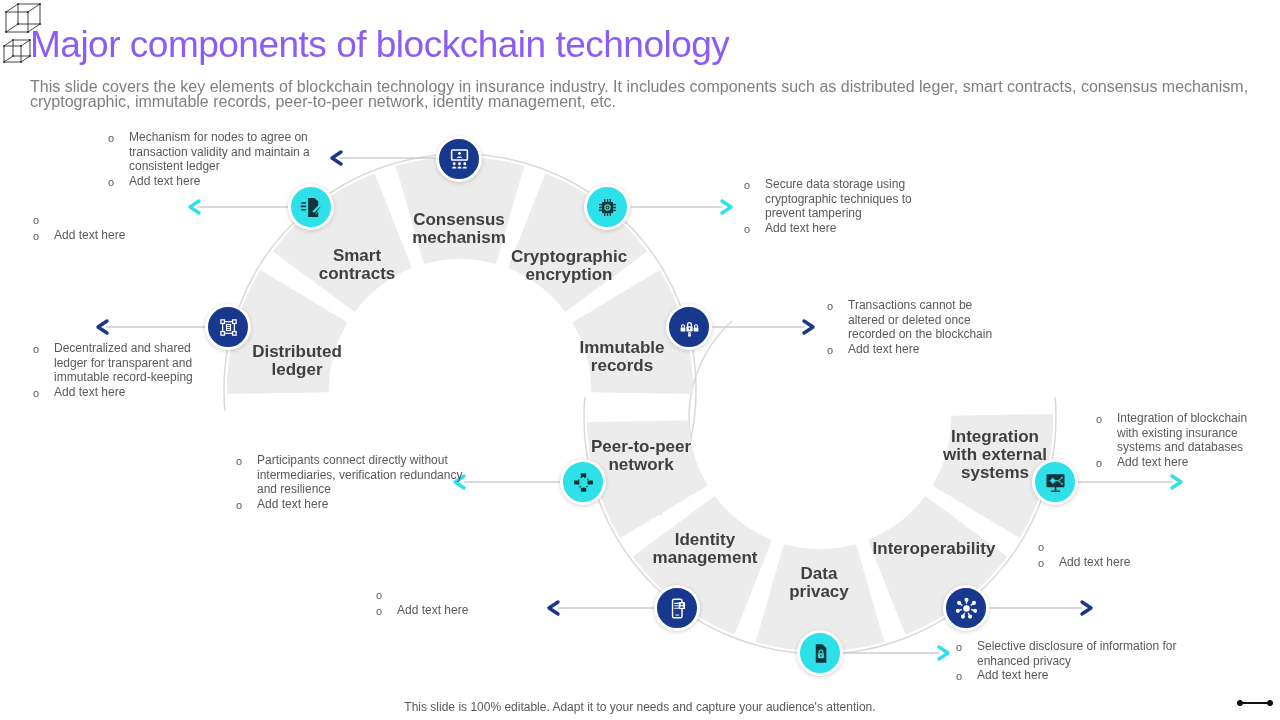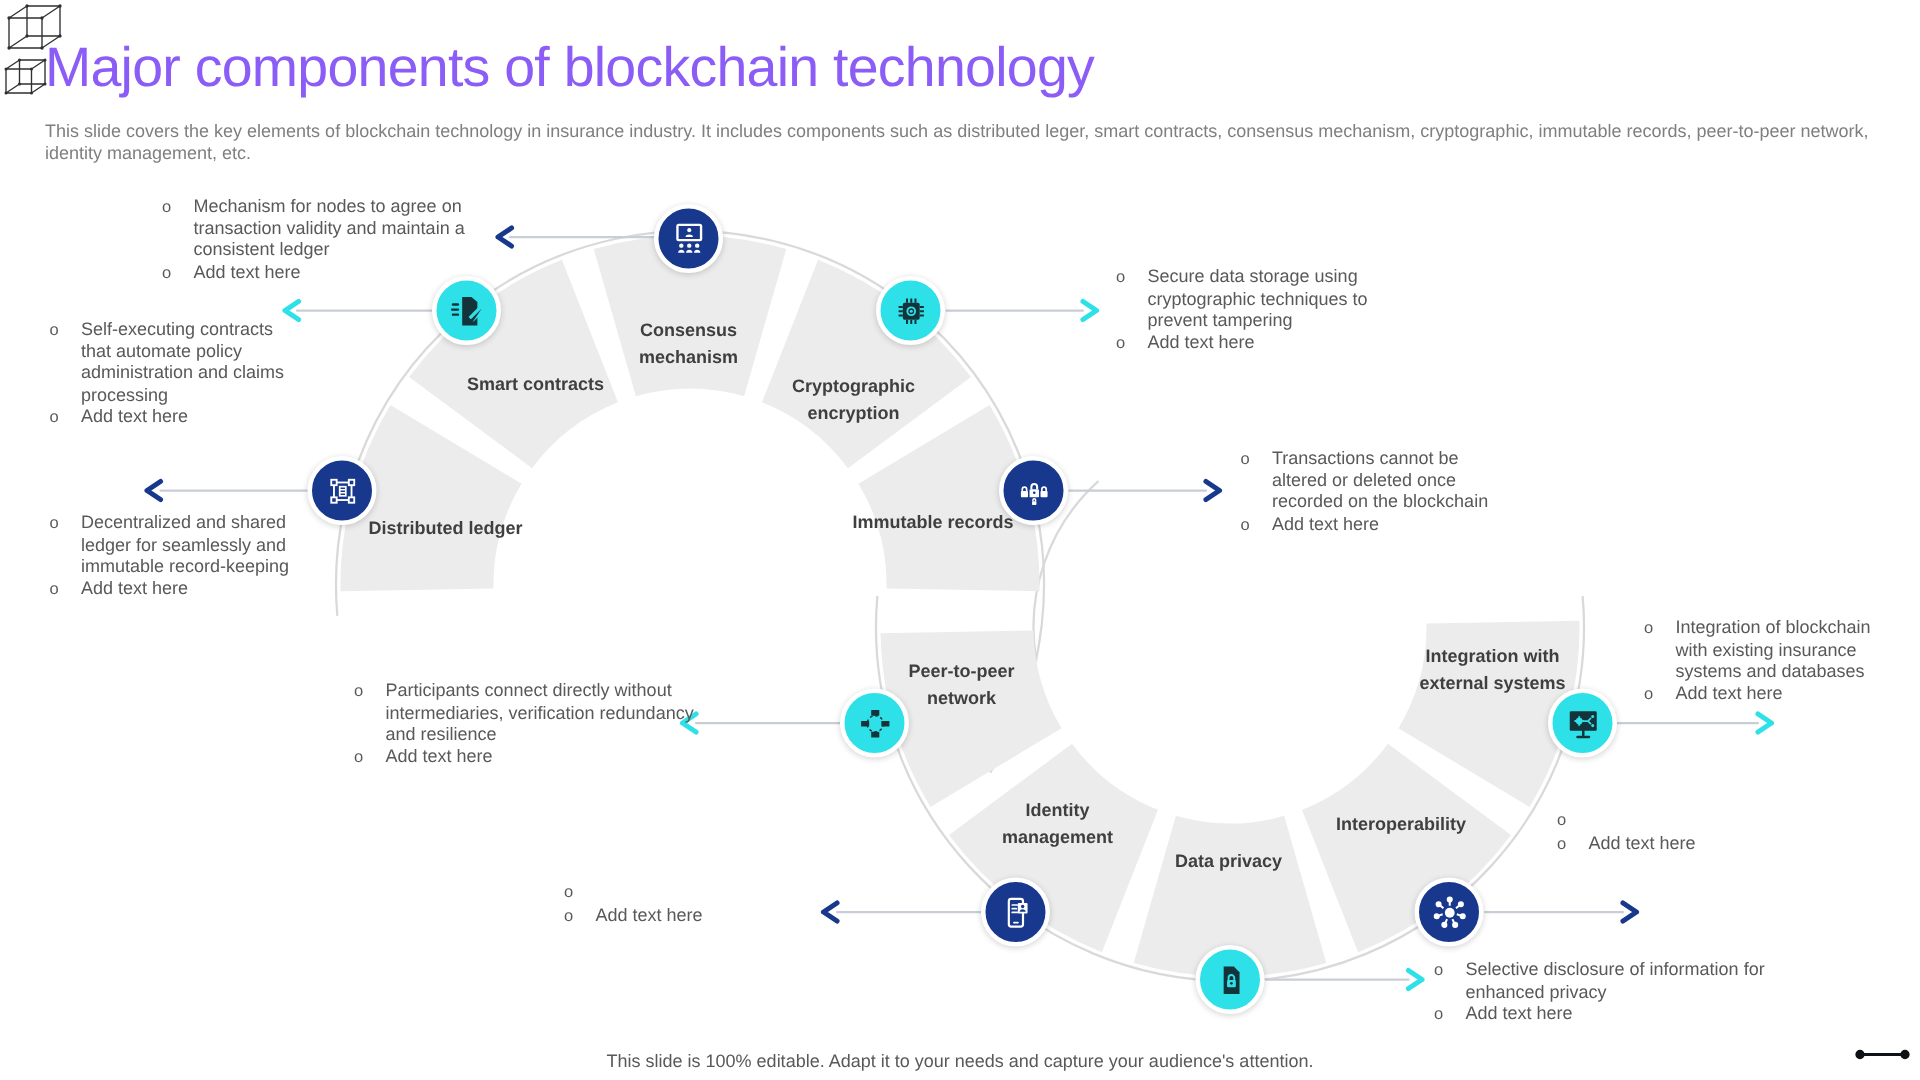--- a/index.html
+++ b/index.html
@@ -1,22 +1,22 @@
 <!DOCTYPE html>
 <html><head>
 <meta charset="utf-8">
 <style>
   html,body{margin:0;padding:0;}
   body{width:1280px;height:720px;position:relative;background:#ffffff;overflow:hidden;
        font-family:"Liberation Sans","DejaVu Sans",sans-serif;}
   #canvas{position:absolute;left:0;top:0;z-index:1;}
   .abs{position:absolute;z-index:2;}
   .title{left:30px;top:24px;width:900px;font-size:37px;font-weight:400;color:#8b5cf6;letter-spacing:-0.5px;}
-  .subtitle{left:30px;top:80px;width:1224px;font-size:12px;line-height:14.5px;color:#7f7f7f;}
-  .seg-label{font-weight:bold;font-size:12px;line-height:18px;color:#3f3f3f;text-align:center;z-index:3;}
+  .subtitle{left:30px;top:80px;width:1224px;font-size:16px;line-height:14.5px;color:#7f7f7f;}
+  .seg-label{font-weight:bold;font-size:17px;line-height:18px;color:#3f3f3f;text-align:center;z-index:3;}
   .desc{font-size:12px;line-height:14.6px;color:#595959;}
   .bullet{display:flex;align-items:flex-start;}
   .bullet .m{flex:none;width:21px;font-size:11px;padding-top:1px;}
   .badge{position:absolute;width:46px;height:46px;border-radius:50%;border:3px solid #ffffff;
          box-sizing:border-box;display:flex;align-items:center;justify-content:center;
          box-shadow:0 1px 4px rgba(0,0,0,0.18);z-index:4;}
   .badge.navy{background:#17388C;}
   .badge.cyan{background:#2EE0E8;}
   .footer{left:0;top:700px;width:1280px;text-align:center;font-size:12px;color:#595959;}
 </style>
@@ -144,41 +144,40 @@
       <span>Mechanism for nodes to agree on transaction validity and maintain a consistent ledger</span>
     </div>
   <div class="bullet">
       <span class="m">o</span>
       <span>Add text here</span>
     </div>
 </div>
 <div class="abs desc" style="left:33px;top:212px;width:170px;">
   <div class="bullet">
       <span class="m">o</span>
-      <span>Self-executing contracts that automate policy administration and claims processing</span>
     </div>
   <div class="bullet">
       <span class="m">o</span>
       <span>Add text here</span>
     </div>
 </div>
 <div class="abs desc" style="left:744px;top:177px;width:200px;">
   <div class="bullet">
       <span class="m">o</span>
       <span>Secure data storage using cryptographic techniques to prevent tampering</span>
     </div>
   <div class="bullet">
       <span class="m">o</span>
       <span>Add text here</span>
     </div>
 </div>
 <div class="abs desc" style="left:33px;top:341px;width:180px;">
   <div class="bullet">
       <span class="m">o</span>
-      <span>Decentralized and shared ledger for seamlessly and immutable record-keeping</span>
+      <span>Decentralized and shared ledger for transparent and immutable record-keeping</span>
     </div>
   <div class="bullet">
       <span class="m">o</span>
       <span>Add text here</span>
     </div>
 </div>
 <div class="abs desc" style="left:827px;top:298px;width:180px;">
   <div class="bullet">
       <span class="m">o</span>
       <span>Transactions cannot be altered or deleted once recorded on the blockchain</span>

